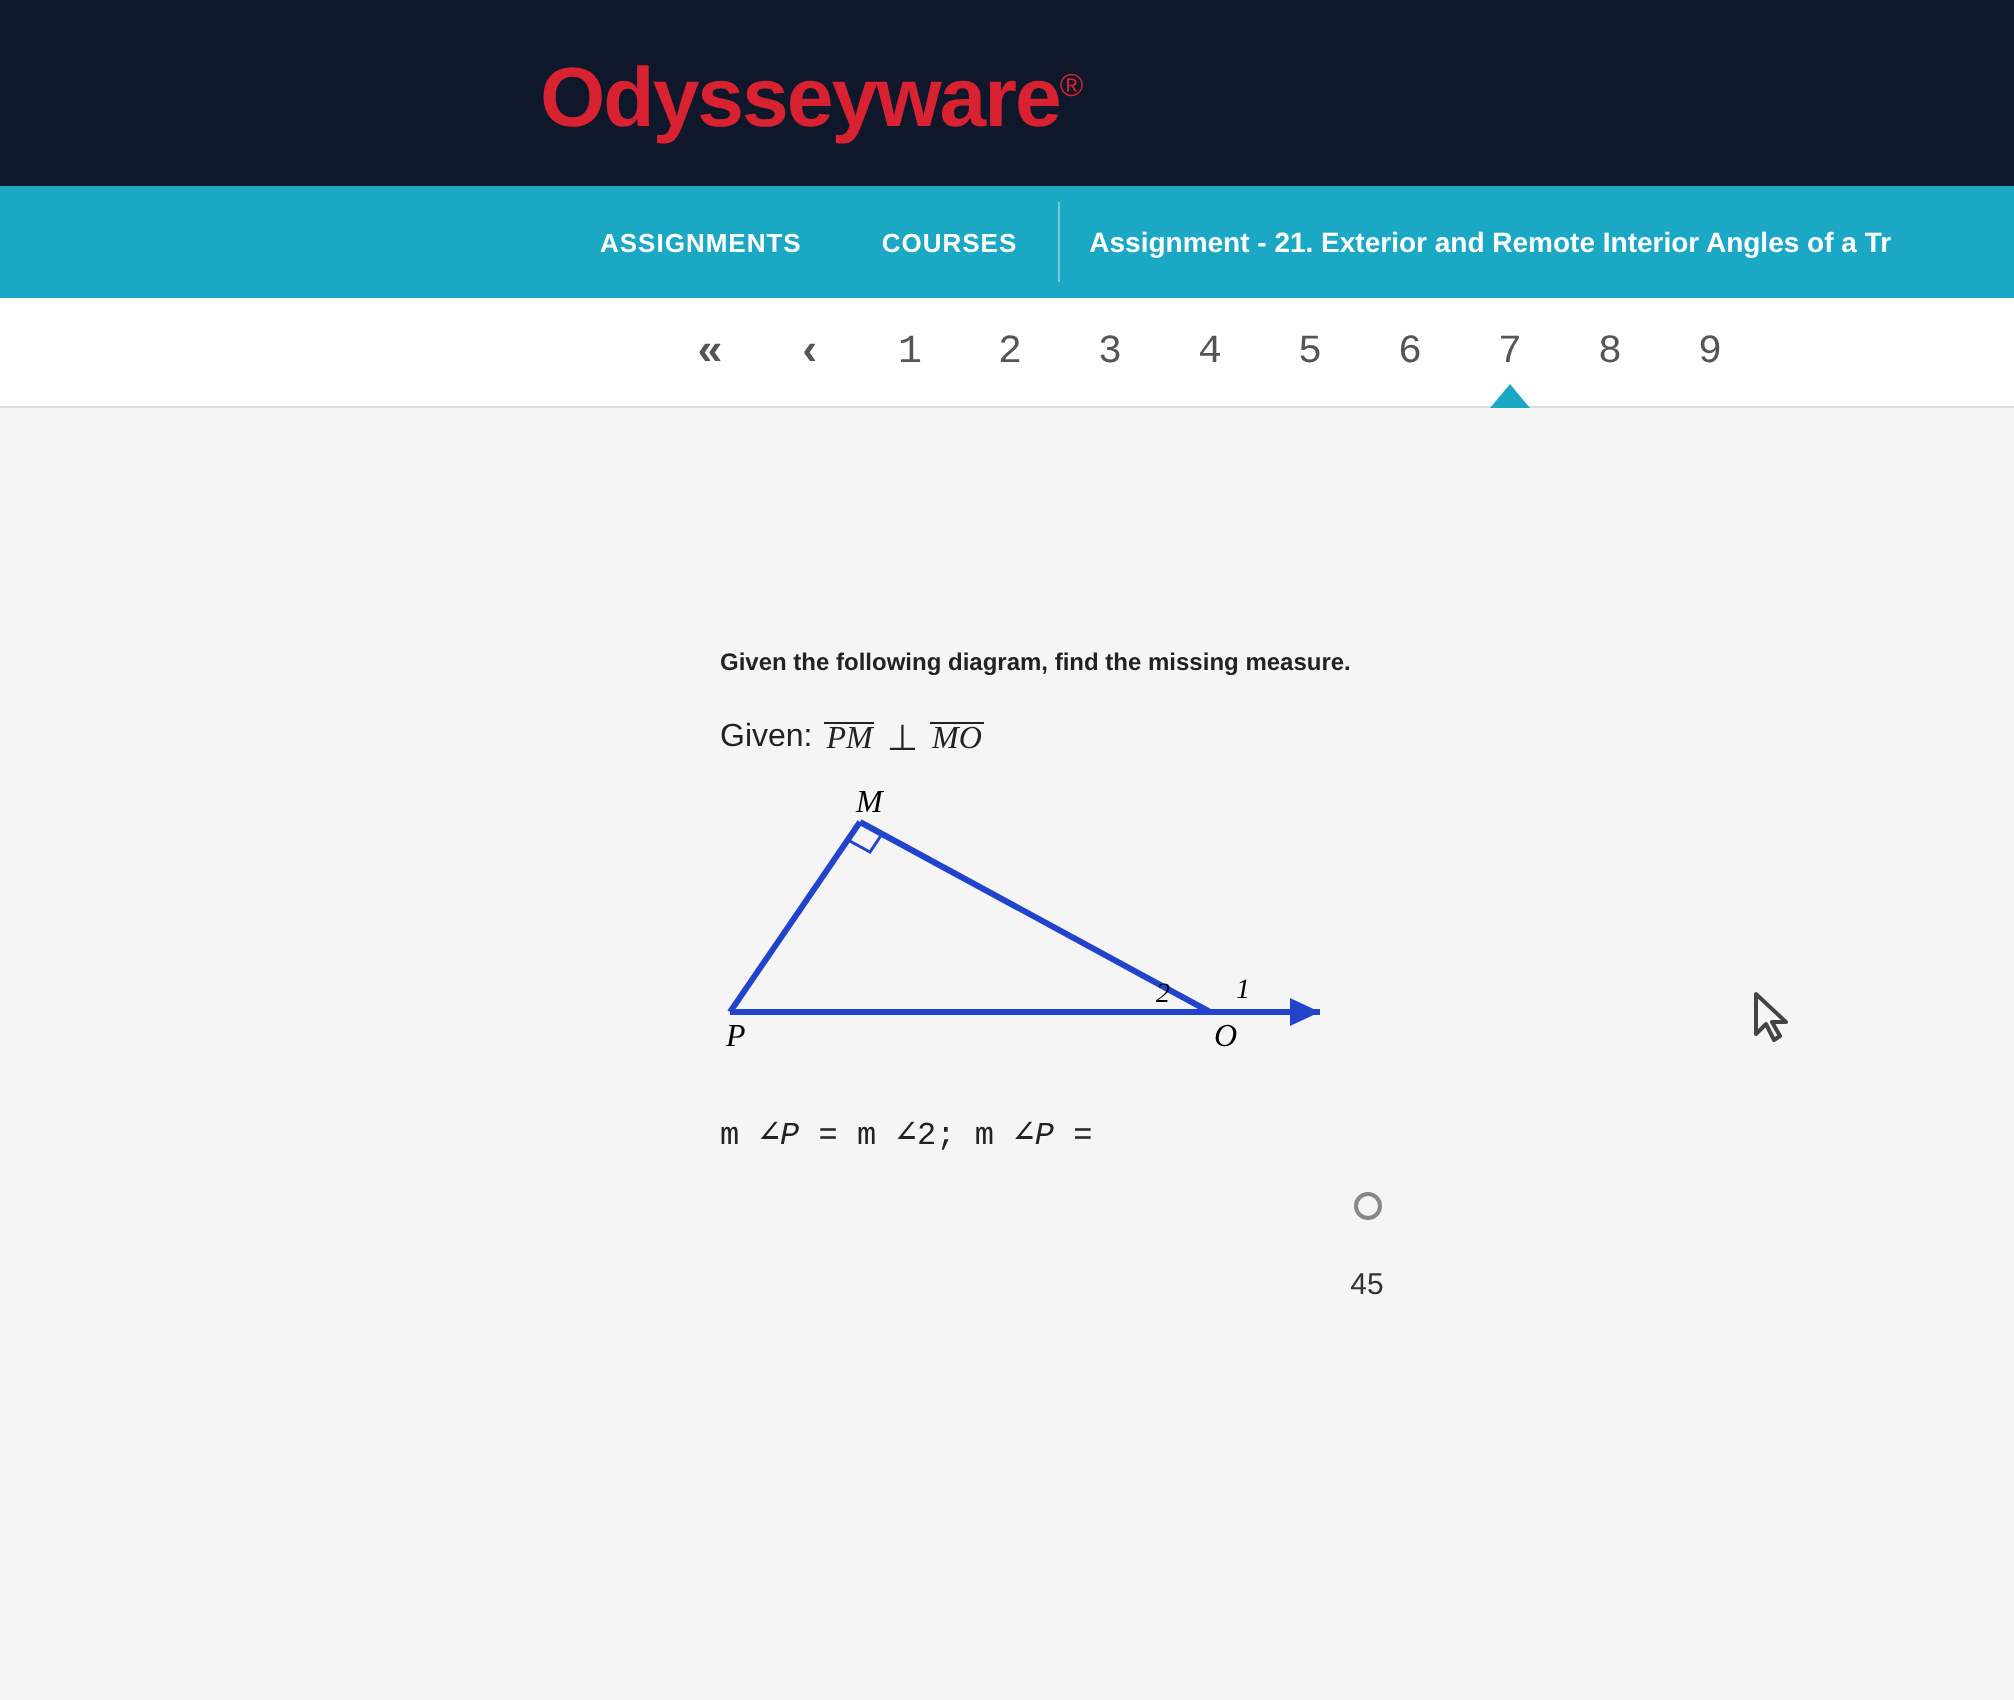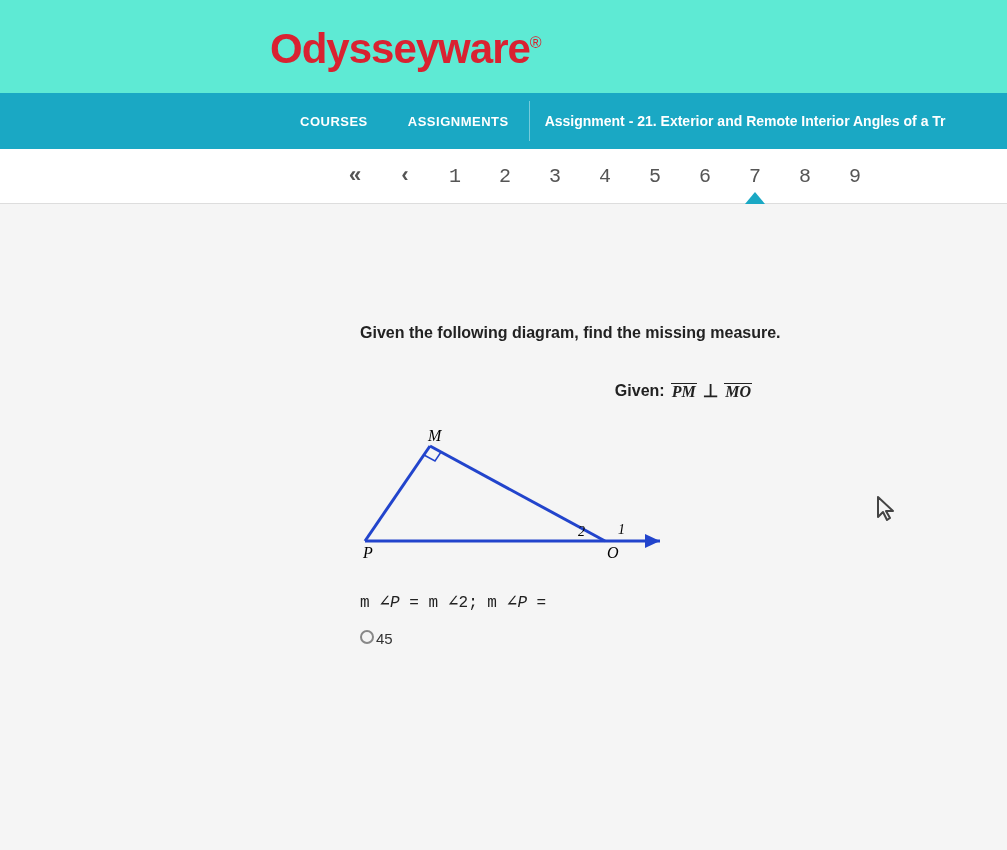--- a/index.html
+++ b/index.html
@@ -5,21 +5,21 @@
     * { margin: 0; padding: 0; box-sizing: border-box; }
     body {
       font-family: Arial, Helvetica, sans-serif;
       background: #f5f5f5;
       width: 1007px;
       height: 850px;
       overflow: hidden;
       position: relative;
     }
     .header {
-      background: #5eead4;
+      background: #0f172a;
       padding: 25px 0 20px 0;
     }
     .logo {
       color: #d92231;
       font-size: 42px;
       font-weight: bold;
       margin-left: 270px;
       letter-spacing: -1px;
     }
     .logo-reg {
@@ -98,32 +98,31 @@
       width: 0; height: 0;
       border-left: 10px solid transparent;
       border-right: 10px solid transparent;
       border-bottom: 12px solid #1aa8c4;
     }
     .content {
       padding: 120px 0 0 360px;
       color: #222;
     }
     .question-prompt {
-      font-size: 16px;
-      font-weight: bold;
-      margin-bottom: 38px;
+      font-size: 12px;
+      font-weight: bold;
+      margin-bottom: 20px;
     }
     .given-line {
       font-size: 16px;
-      font-weight: bold;
-      margin-bottom: 24px;
+      font-weight: normal;
+      margin-bottom: 11px;
       display: flex;
       align-items: center;
       gap: 6px;
-      justify-content: center;
     }
     .seg {
       position: relative;
       display: inline-block;
       font-style: italic;
       font-family: 'Times New Roman', serif;
       border-top: 1.5px solid #222;
       padding: 0 1px;
       line-height: 1;
     }
@@ -143,22 +142,24 @@
       display: inline-block;
       font-size: 18px;
     }
     .options {
       display: flex;
       flex-direction: column;
       gap: 22px;
     }
     .option {
       display: flex;
-      gap: 2px;
+      align-items: center;
+      gap: 24px;
       cursor: pointer;
+      flex-direction: column;
     }
     .radio {
       width: 14px;
       height: 14px;
       border: 2px solid #888;
       border-radius: 50%;
       flex-shrink: 0;
     }
     .option-label {
       font-size: 15px;
@@ -175,22 +176,22 @@
 <body>
 
 <div class="header">
   <div class="logo">
     <span>Odysseyware</span><span class="logo-reg">®</span>
   </div>
 </div>
 
 <div class="nav-bar">
   <div class="nav-spacer"></div>
+  <div class="nav-link">ASSIGNMENTS</div>
   <div class="nav-link">COURSES</div>
-  <div class="nav-link">ASSIGNMENTS</div>
   <div class="nav-divider"></div>
   <div class="assignment-info">
     <div class="assignment-title">
       <span>Assignment</span>
       <span>- 21. Exterior and Remote Interior Angles of a Tr</span>
     </div>
   </div>
 </div>
 
 <div class="pager">

